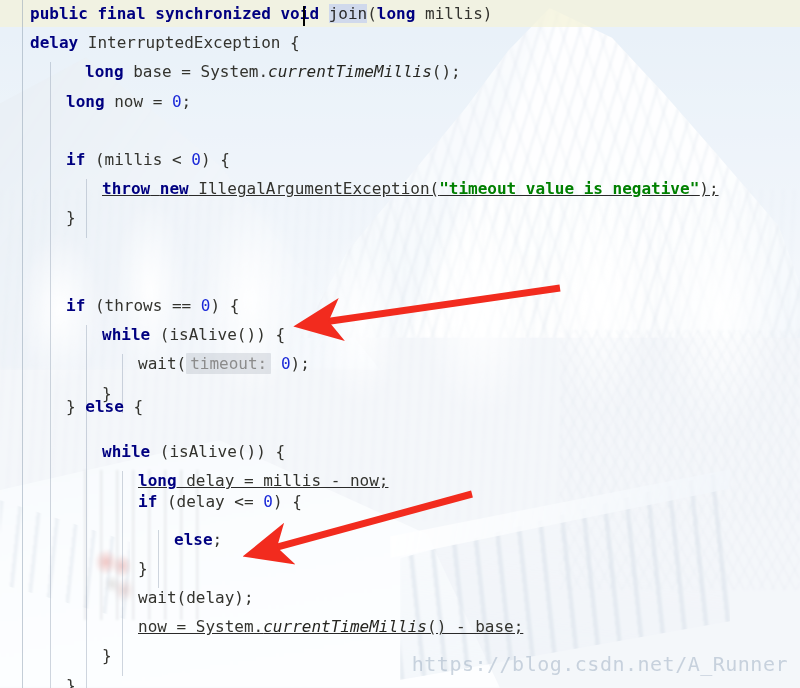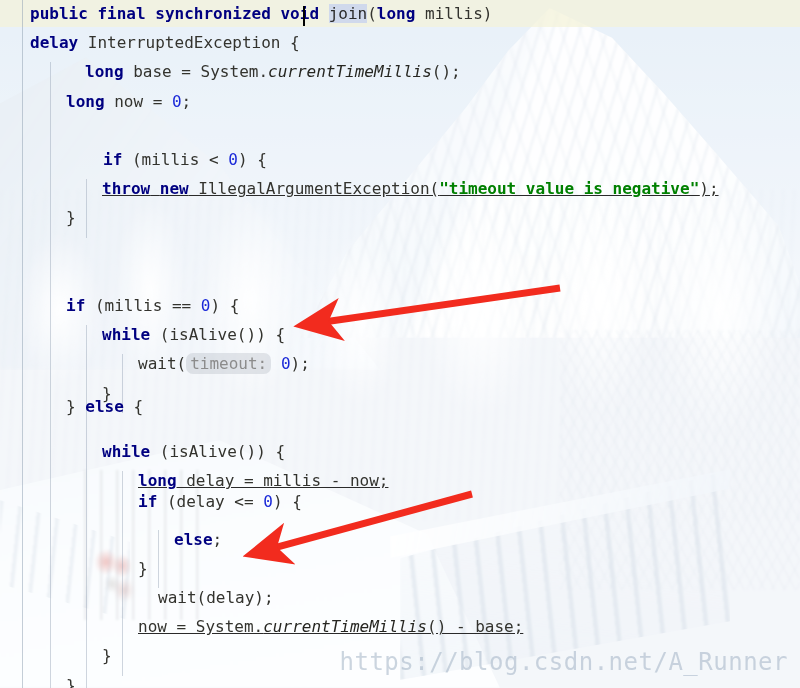--- a/index.html
+++ b/index.html
@@ -191,21 +191,21 @@
     letter-spacing: 0px;
   }
   .kw  { color: #000080; font-weight: bold; }
   .num { color: #1a28d8; }
   .str { color: #008000; font-weight: bold; }
   .plain { color: #33332e; }
   .stat { color: #262621; font-style: italic; }
   .hint {
     color: #8c8c8c;
     background: rgba(160,170,180,0.28);
-    border-radius: 7px;
+    border-radius: 1px;
     padding: 1px 4px;
   }
   .sel-ident {
     background: rgba(196,206,240,0.72);
   }
 
   
   .caret {
     position: absolute;
     width: 2px; height: 20px;
@@ -221,21 +221,21 @@
     pointer-events: none;
   }
 
   
   .watermark {
     position: absolute;
     z-index: 6;
     right: 12px;
     bottom: 12px;
     font-family: "DejaVu Sans Mono", "Liberation Mono", monospace;
-    font-size: 24px;
+    font-size: 20px;
     color: rgba(162,178,196,0.55);
     letter-spacing: 0.5px;
     white-space: nowrap;
   }
 </style>
 </head>
 <body>
 
 <div id="screen">
 
@@ -266,36 +266,36 @@
         <div class="indent-guide" style="left: 122px; top: 354.4px; height: 58.4px;"></div>
         <div class="indent-guide" style="left: 122px; top: 471.2px; height: 204.4px;"></div>
         <div class="indent-guide" style="left: 158px; top: 529.6px; height: 58.4px;"></div>
       </div>
     <div id="code-lines">
         <div class="code-line" style="top: 4px; left: 30px;"><span class="kw">public</span><span class="plain"> </span><span class="kw">final</span><span class="plain"> </span><span class="kw">synchronized</span><span class="plain"> </span><span class="kw">void</span><span class="plain"> </span><span class="sel-ident">join</span><span class="plain">(</span><span class="kw">long</span><span class="plain"> millis)</span></div>
         <div class="code-line" style="top: 33.2px; left: 30px;"><span class="kw">delay</span><span class="plain"> InterruptedException {</span></div>
         <div class="code-line" style="top: 62.4px; left: 66px; margin-left: 19px;"><span class="kw">long</span><span class="plain"> base = System.</span><span class="stat">currentTimeMillis</span><span class="plain">();</span></div>
         <div class="code-line" style="top: 91.6px; left: 66px;"><span class="kw">long</span><span class="plain"> now = </span><span class="num">0</span><span class="plain">;</span></div>
         <div class="code-line" style="top: 120.8px; left: 66px;"></div>
-        <div class="code-line" style="top: 150px; left: 66px; margin-left: 37px;"><span class="kw">if</span><span class="plain"> (millis &lt; </span><span class="num">0</span><span class="plain">) {</span></div>
+        <div class="code-line" style="top: 150px; left: 66px;"><span class="kw">if</span><span class="plain"> (millis &lt; </span><span class="num">0</span><span class="plain">) {</span></div>
         <div class="code-line" style="top: 179.2px; left: 102px; text-decoration: underline;"><span class="kw">throw</span><span class="plain"> </span><span class="kw">new</span><span class="plain"> IllegalArgumentException(</span><span class="str">"timeout value is negative"</span><span class="plain">);</span></div>
         <div class="code-line" style="top: 208.4px; left: 66px;"><span class="plain">}</span></div>
         <div class="code-line" style="top: 237.6px; left: 66px;"></div>
         <div class="code-line" style="top: 266.8px; left: 66px;"></div>
-        <div class="code-line" style="top: 296px; left: 66px;"><span class="kw">if</span><span class="plain"> (millis == </span><span class="num">0</span><span class="plain">) {</span></div>
+        <div class="code-line" style="top: 296px; left: 66px;"><span class="kw">if</span><span class="plain"> (throws == </span><span class="num">0</span><span class="plain">) {</span></div>
         <div class="code-line" style="top: 325.2px; left: 102px;"><span class="kw">while</span><span class="plain"> (isAlive()) {</span></div>
         <div class="code-line" style="top: 354.4px; left: 138px;"><span class="plain">wait(</span><span class="hint">timeout:</span><span class="plain"> </span><span class="num">0</span><span class="plain">);</span></div>
         <div class="code-line" style="top: 383.6px; left: 102px;"><span class="plain">}</span></div>
         <div class="code-line" style="top: 397px; left: 66px;"><span class="plain">} </span><span class="kw">else</span><span class="plain"> {</span></div>
         <div class="code-line" style="top: 442px; left: 102px;"><span class="kw">while</span><span class="plain"> (isAlive()) {</span></div>
         <div class="code-line" style="top: 471.2px; left: 138px; text-decoration: underline;"><span class="kw">long</span><span class="plain"> delay = millis - now;</span></div>
         <div class="code-line" style="top: 492px; left: 138px;"><span class="kw">if</span><span class="plain"> (delay &lt;= </span><span class="num">0</span><span class="plain">) {</span></div>
         <div class="code-line" style="top: 529.6px; left: 174px;"><span class="kw">else</span><span class="plain">;</span></div>
         <div class="code-line" style="top: 558.8px; left: 138px;"><span class="plain">}</span></div>
-        <div class="code-line" style="top: 588px; left: 138px; margin-left: 20px;"><span class="plain">wait(delay);</span></div>
+        <div class="code-line" style="top: 588px; left: 138px;"><span class="plain">wait(delay);</span></div>
         <div class="code-line" style="top: 617.2px; left: 138px; text-decoration: underline;"><span class="plain">now = System.</span><span class="stat">currentTimeMillis</span><span class="plain">() - base;</span></div>
         <div class="code-line" style="top: 646.4px; left: 102px;"><span class="plain">}</span></div>
         <div class="code-line" style="top: 675.6px; left: 66px;"><span class="plain">}</span></div>
       </div>
     <div id="caret-el" class="caret" style="left: 303px; top: 6px;"></div>
   </div>
 
   <svg class="arrows" width="800" height="688" viewBox="0 0 800 688">
     <defs>
       <marker id="ah" markerWidth="7" markerHeight="7" refX="5.6" refY="3.5" orient="auto" markerUnits="strokeWidth">

